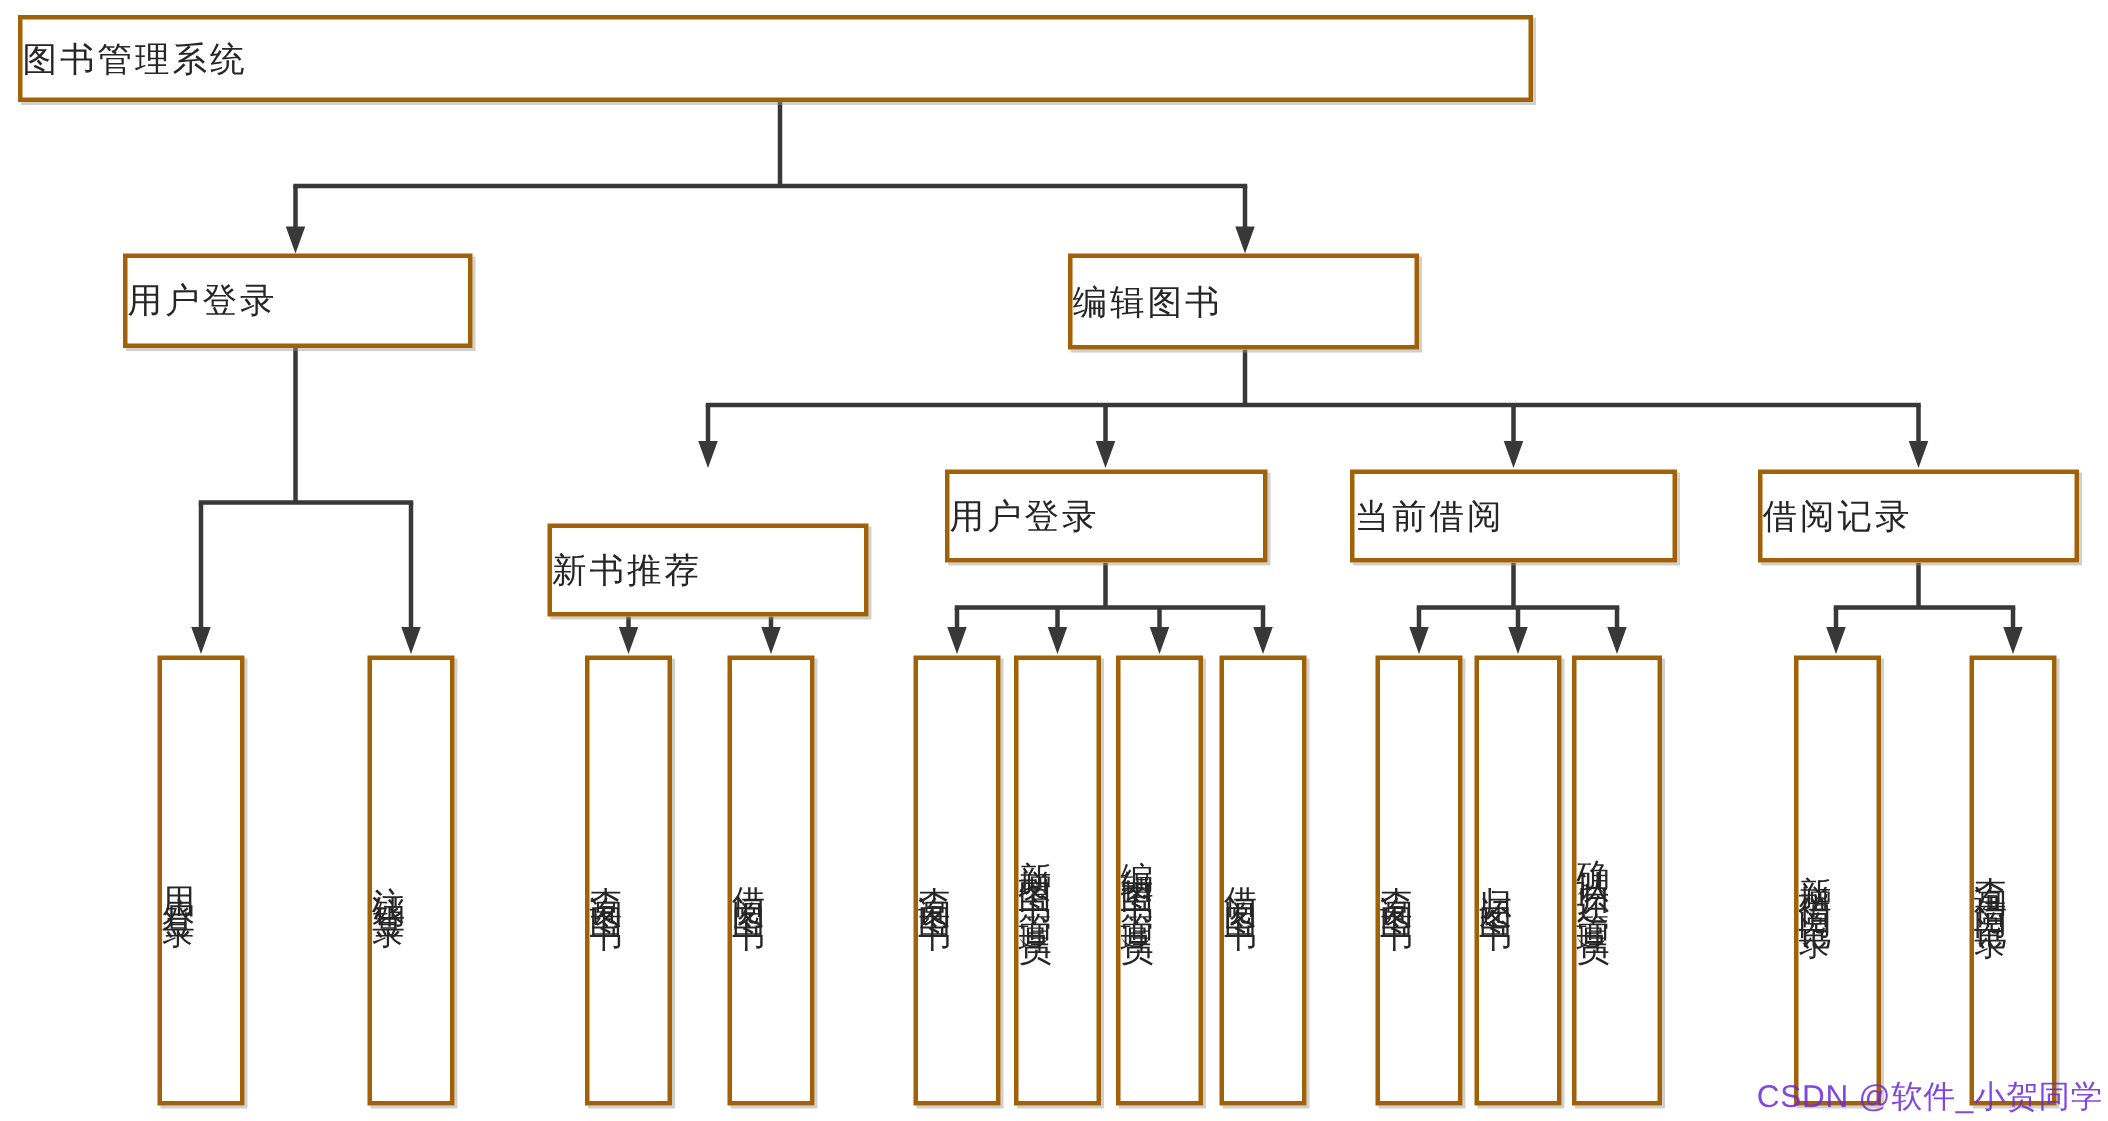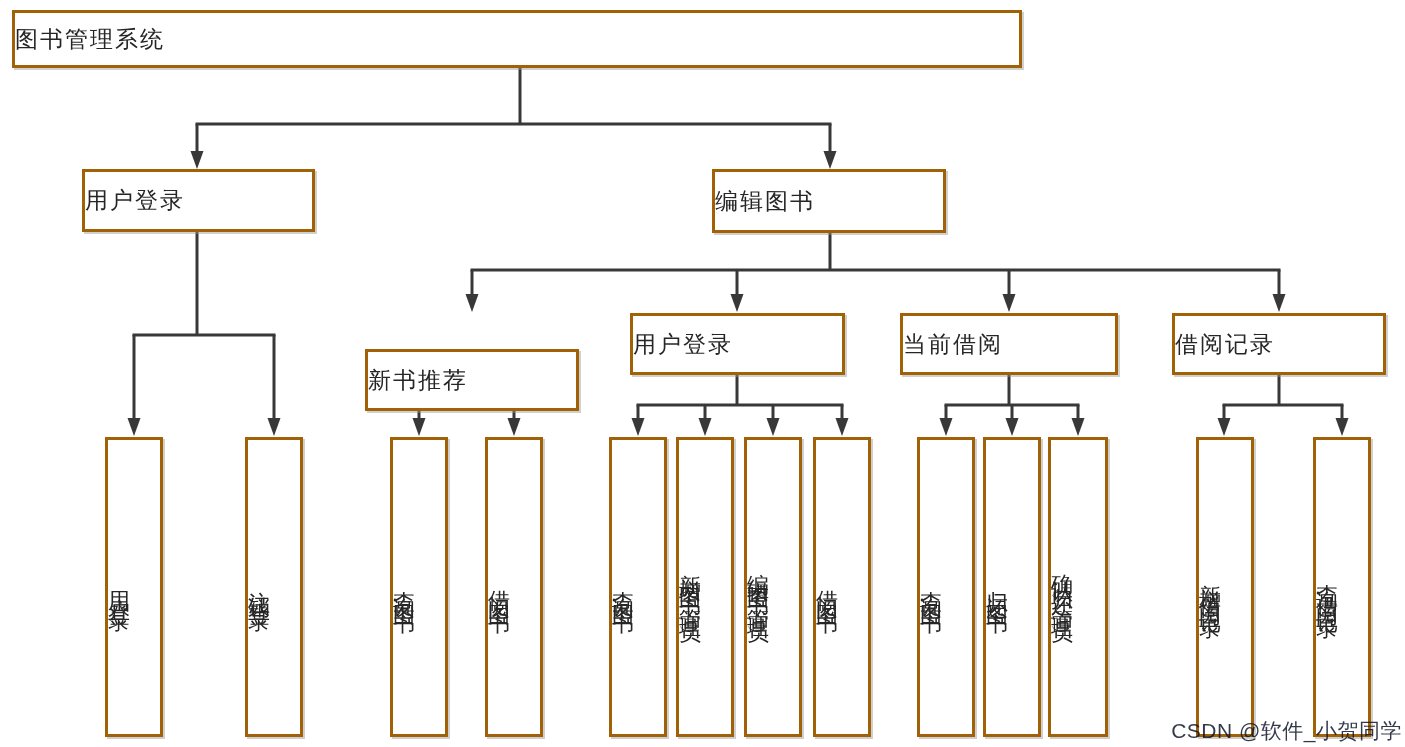--- a/index.html
+++ b/index.html
@@ -43,21 +43,21 @@
     font-size: 22px;
     letter-spacing: 7px;
     line-height: 1;
   }
   .watermark {
     position: absolute;
     right: 3px;
     bottom: 2px;
     font-size: 21px;
     letter-spacing: 0.5px;
-    color: #0f172a;
+    color: #6d28d9;
     opacity: 0.85;
     z-index: 20;
     white-space: nowrap;
   }
 </style>
 </head>
 <body>
 
 <div class="canvas">
 

